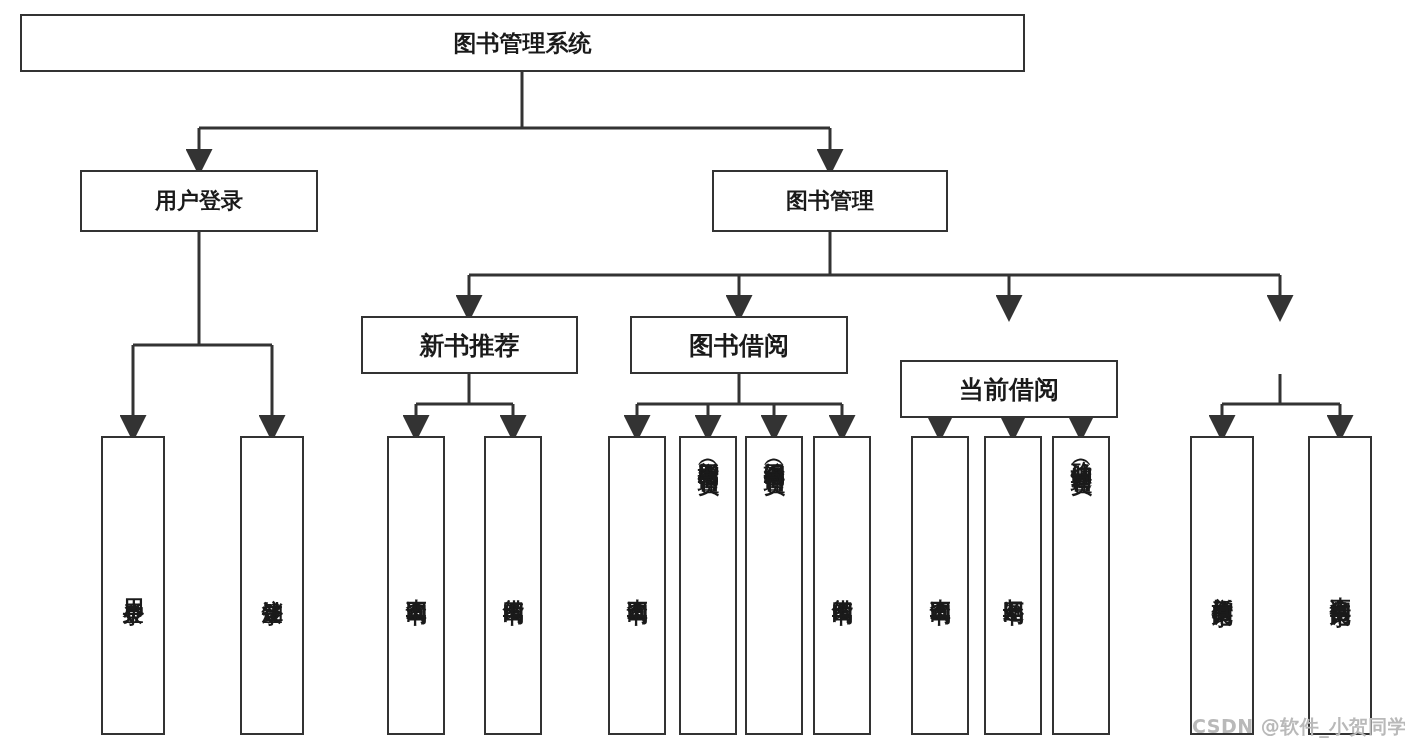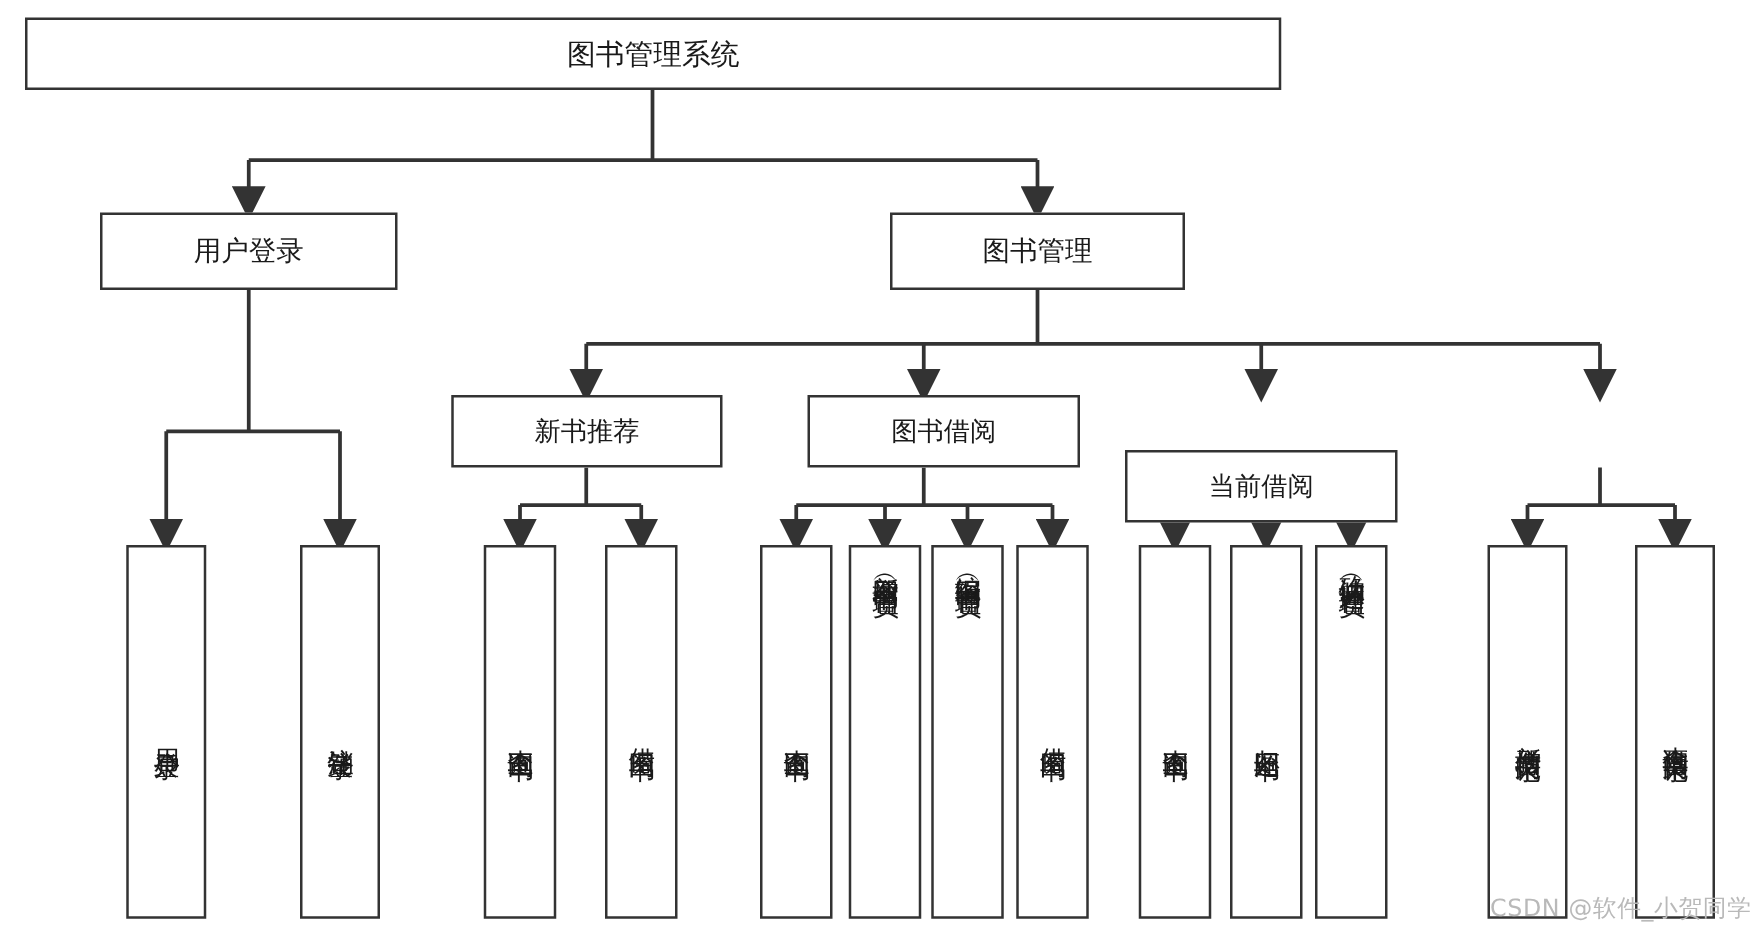--- a/index.html
+++ b/index.html
@@ -10,20 +10,21 @@
   }
   body {
     font-family: "DejaVu Sans", "Liberation Sans", sans-serif;
   }
   #canvas {
     position: relative;
     width: 1405px;
     height: 747px;
     background: #ffffff;
     overflow: hidden;
+    font-weight: bold;
   }
   
   #connectors {
     position: absolute;
     left: 0;
     top: 0;
     width: 1405px;
     height: 747px;
     pointer-events: none;
   }
@@ -38,21 +39,21 @@
     justify-content: center;
     color: #1a1a1a;
   }
   .node.root {
     font-size: 23px;
   }
   .node.lvl2 {
     font-size: 22px;
   }
   .node.lvl3 {
-    font-size: 21px;
+    font-size: 25px;
   }
   
   .node.leaf {
     font-size: 21px;
     align-items: center;
     justify-content: center;
   }
   .node.leaf .vlabel {
     writing-mode: vertical-rl;
     text-orientation: upright;
@@ -136,21 +137,21 @@
   <div class="node lvl2" style="left:80px; top:170px; width:238px; height:62px;">
     <span>用户登录</span>
   </div>
   <div class="node lvl2" style="left:712px; top:170px; width:236px; height:62px;">
     <span>图书管理</span>
   </div>
 
   <div class="node lvl3" style="left:361px; top:316px; width:217px; height:58px;">
     <span>新书推荐</span>
   </div>
-  <div class="node lvl3" style="left:630px; top:316px; width:218px; height:58px;margin-left:16px;">
+  <div class="node lvl3" style="left:630px; top:316px; width:218px; height:58px;">
     <span>图书借阅</span>
   </div>
   <div class="node lvl3" style="left:900px; top:316px; width:218px; height:58px;margin-top:44px;">
     <span>当前借阅</span>
   </div>
 
   <div class="node leaf" style="left:101px; top:436px; width:64px; height:299px;">
     <span class="vlabel">用户登录</span>
   </div>
   <div class="node leaf" style="left:240px; top:436px; width:64px; height:299px;">

